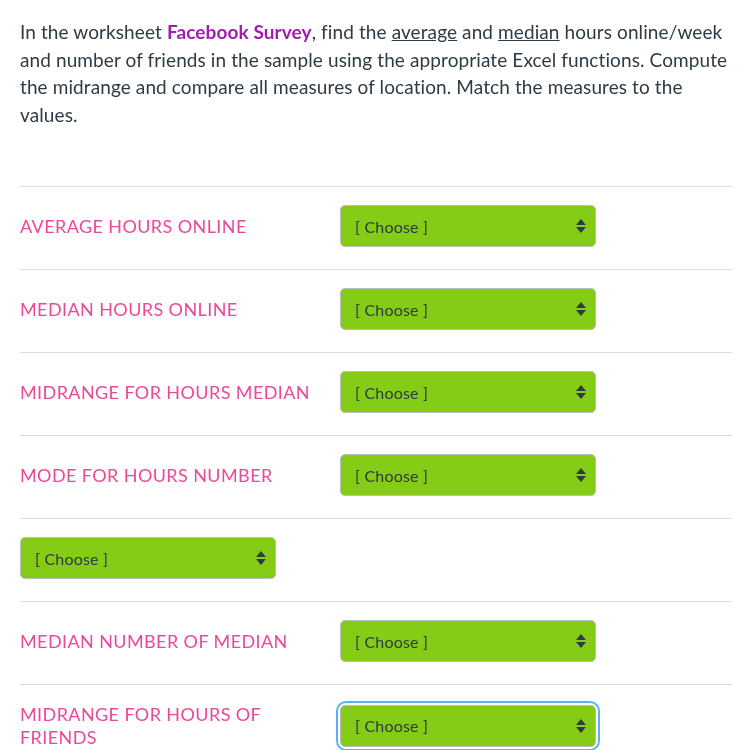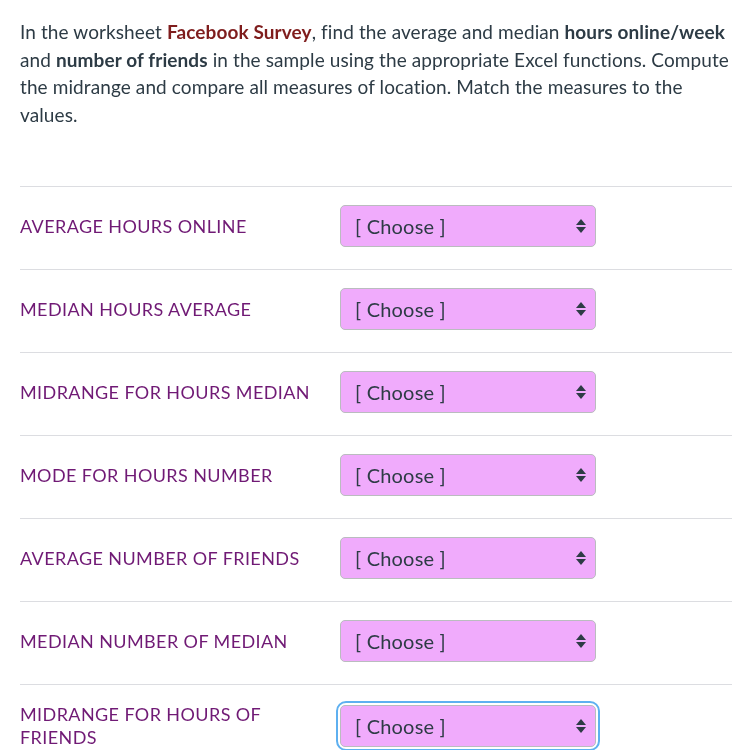--- a/index.html
+++ b/index.html
@@ -11,55 +11,55 @@
     width: 752px;
     background: #fff;
   }
   .question {
     font-size: 19px;
     line-height: 1.45;
     color: #2d3b45;
     letter-spacing: 0.1px;
     margin-bottom: 58px;
   }
-  .u { }
-  .strong { font-weight: 700; }
-  .brand { color: #7f1d1d; font-weight: 700; }
+  .u { text-decoration: underline; }
+  .strong { font-weight: 400; }
+  .brand { color: #a21caf; font-weight: 700; }
 
   .match-row {
     display: flex;
     align-items: center;
     border-top: 1px solid #dcdde1;
     padding: 18px 0 22px 0;
     gap: 10px;
   }
   .match-row .label {
     width: 310px;
     font-size: 18px;
-    color: #701a75;
+    color: #ec4899;
     letter-spacing: 0.4px;
     line-height: 1.25;
   }
   .select-wrap {
     position: relative;
     width: 256px;
   }
   .select-wrap.focused {
     outline: 2px solid #5eb0f0;
     outline-offset: 2px;
     border-radius: 6px;
   }
   .faux-select {
     width: 100%;
     height: 42px;
     border: 1px solid #babcbf;
     border-radius: 5px;
-    background: #f0abfc;
+    background: #84cc16;
     padding: 0 34px 0 14px;
-    font-size: 20px;
+    font-size: 16px;
     color: #2d3b45;
     display: flex;
     align-items: center;
     cursor: pointer;
     letter-spacing: 0.2px;
   }
   .spinner {
     position: absolute;
     right: 10px;
     top: 50%;
@@ -92,21 +92,21 @@
         <span class="sel-text">[ Choose ]</span>
       </div>
       <div class="spinner">
         <div class="tri up"></div>
         <div class="tri down"></div>
       </div>
     </div>
   </div>
 
   <div class="match-row">
-    <div class="label">MEDIAN HOURS AVERAGE</div>
+    <div class="label">MEDIAN HOURS ONLINE</div>
     <div class="select-wrap">
       <div class="faux-select">
         <span class="sel-text">[ Choose ]</span>
       </div>
       <div class="spinner">
         <div class="tri up"></div>
         <div class="tri down"></div>
       </div>
     </div>
   </div>
@@ -131,21 +131,20 @@
         <span class="sel-text">[ Choose ]</span>
       </div>
       <div class="spinner">
         <div class="tri up"></div>
         <div class="tri down"></div>
       </div>
     </div>
   </div>
 
   <div class="match-row">
-    <div class="label">AVERAGE NUMBER OF FRIENDS</div>
     <div class="select-wrap">
       <div class="faux-select">
         <span class="sel-text">[ Choose ]</span>
       </div>
       <div class="spinner">
         <div class="tri up"></div>
         <div class="tri down"></div>
       </div>
     </div>
   </div>

